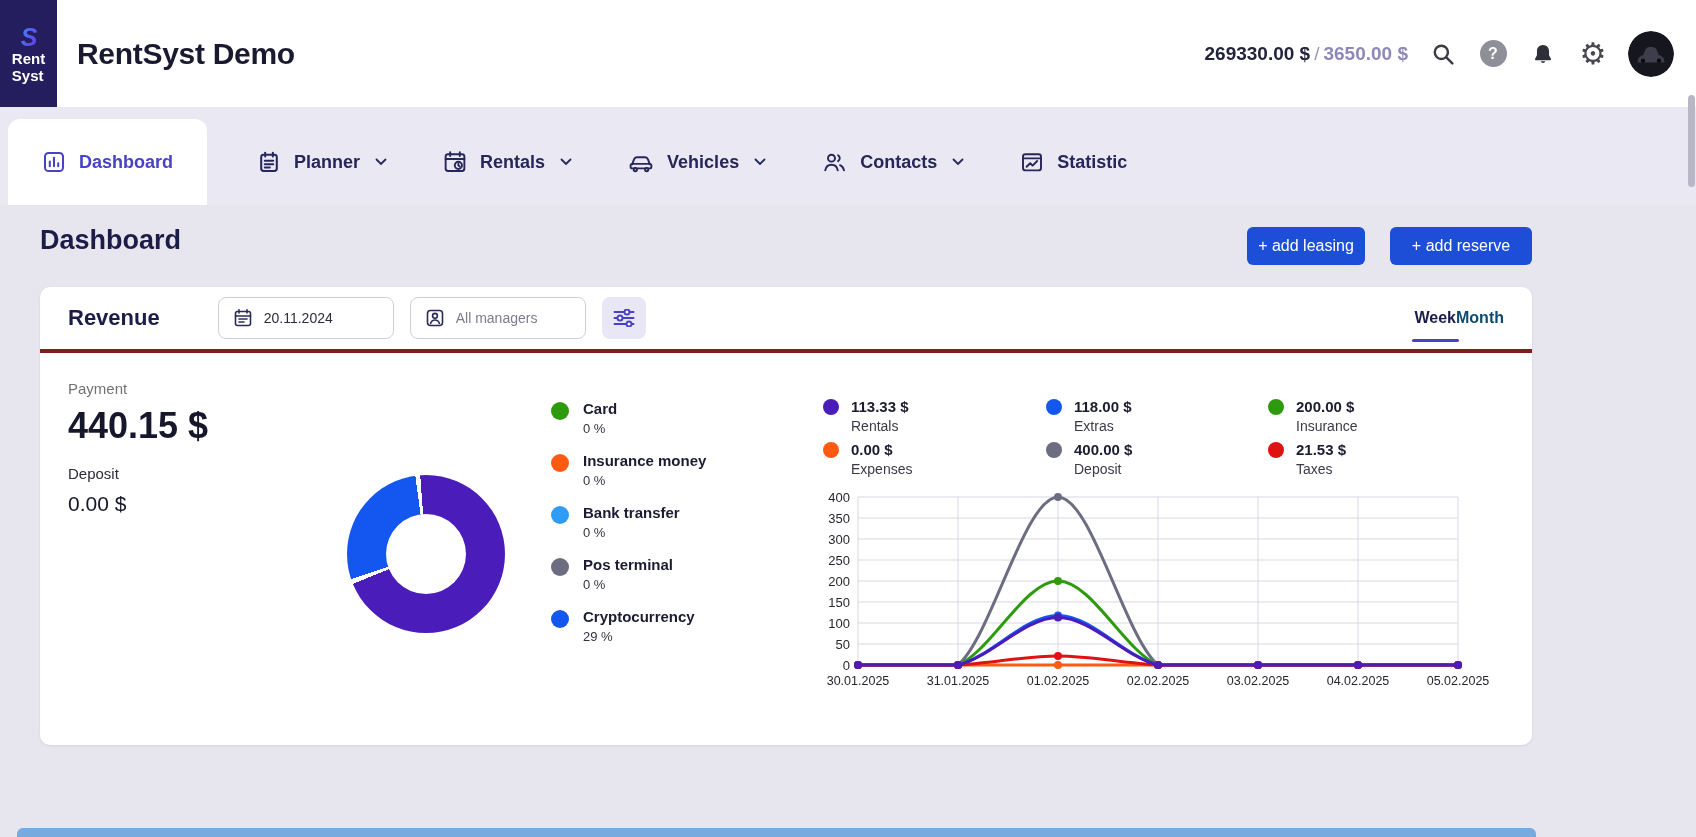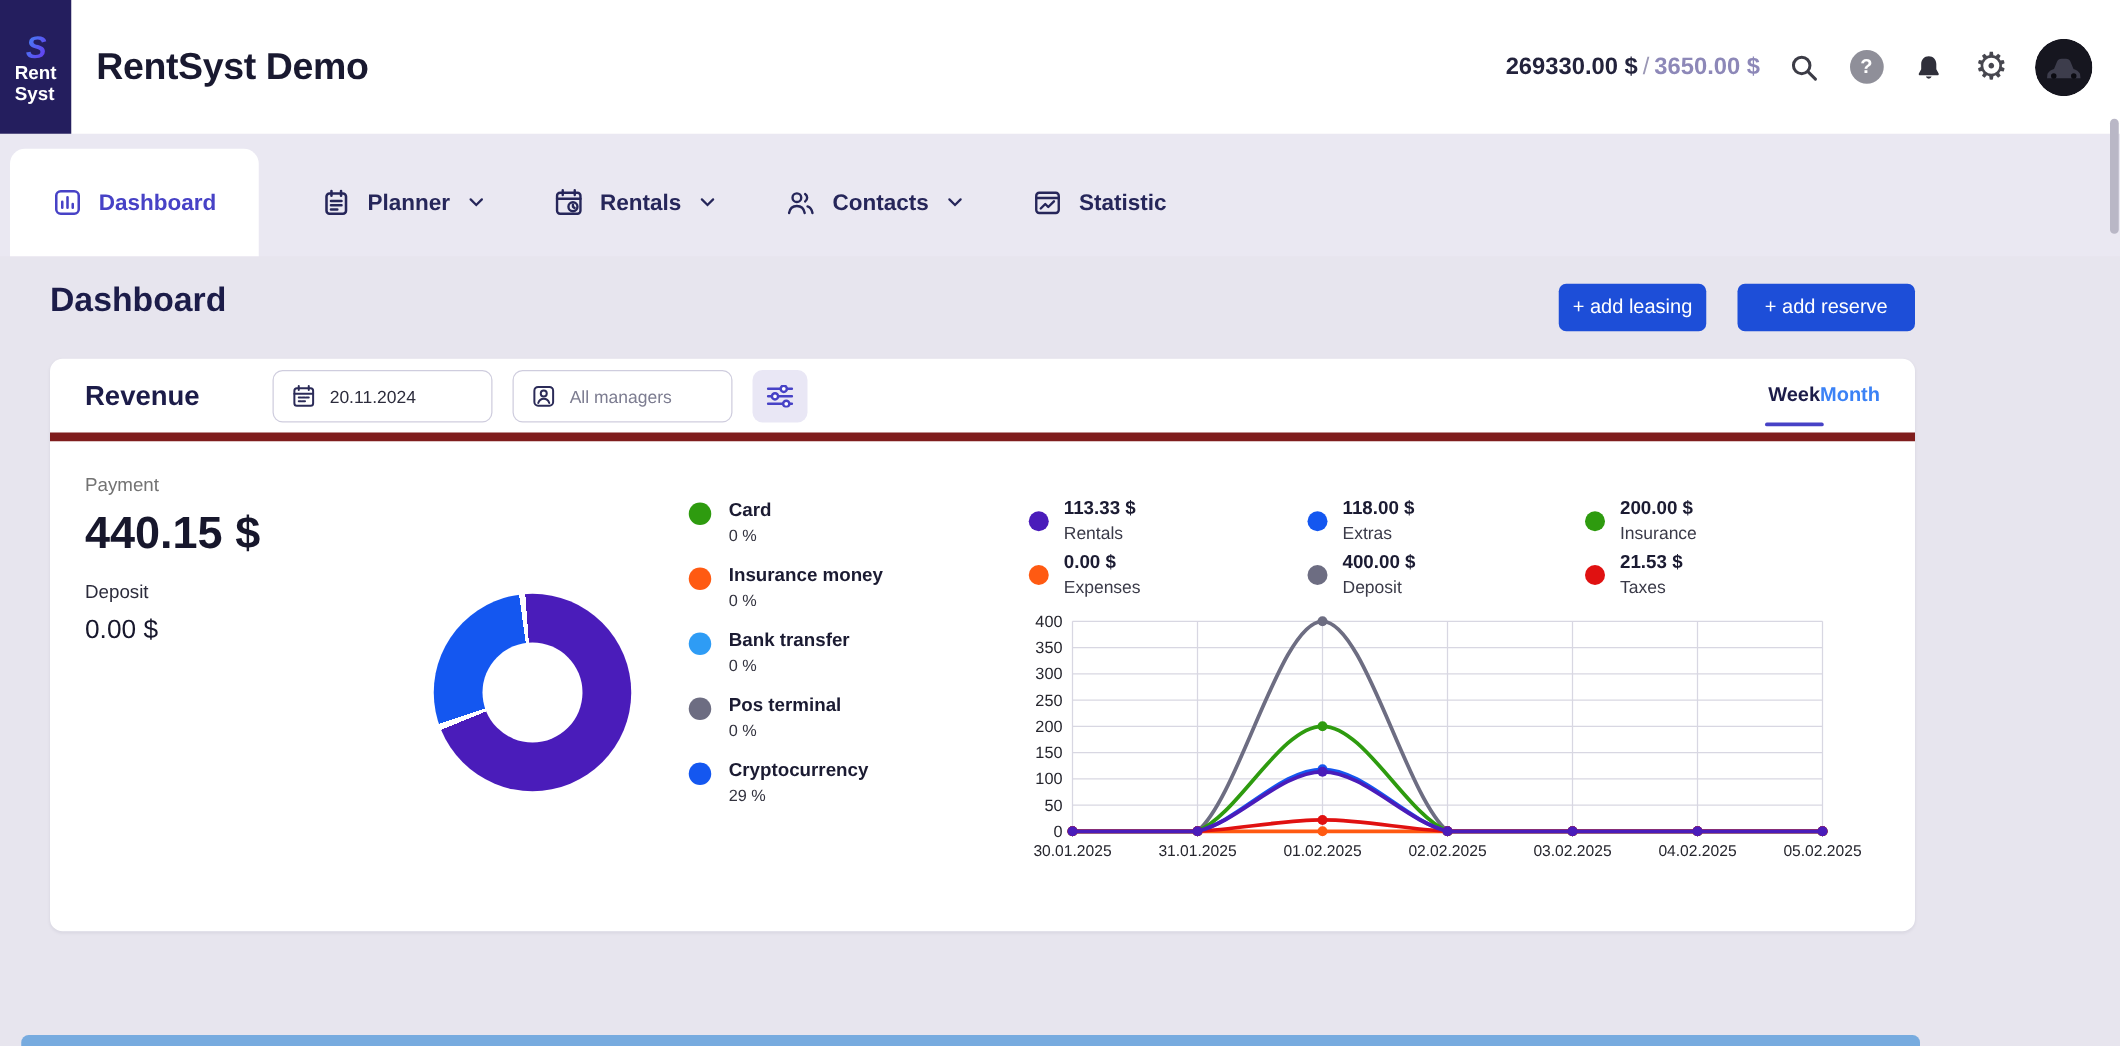--- a/index.html
+++ b/index.html
@@ -29,49 +29,49 @@
   .chev { margin-left:2px; }
 
   
   .page-title { position:absolute; left:40px; top:225px; font-size:27px; font-weight:800; color:#1c1c49; }
   .btn { position:absolute; top:227px; height:38px; background:#1d4ed8; color:#fff; font-size:16px; border-radius:6px; display:flex; align-items:center; justify-content:center; cursor:pointer; }
   .btn-leasing { right:331px; width:118px; }
   .btn-reserve { right:164px; width:142px; }
 
   
   .card { position:absolute; left:40px; top:287px; width:1492px; height:458px; background:#fff; border-radius:10px; box-shadow:0 1px 3px rgba(30,30,60,.08); }
-  .card-header { height:66px; border-bottom:7px solid #7f1d1d; display:flex; align-items:center; padding:0 28px; }
+  .card-header { height:66px; border-bottom:4px solid #7f1d1d; display:flex; align-items:center; padding:0 28px; }
   .revenue-title { font-size:22px; font-weight:800; color:#1c1c49; }
   .pill-input { height:42px; border:1px solid #cfcdde; border-radius:8px; background:#fff; display:flex; align-items:center; gap:11px; padding:0 14px; font-size:14px; color:#2c2c3c; cursor:pointer; }
   .date-input { margin-left:58px; width:176px; }
   .managers-input { margin-left:16px; width:176px; color:#7c7c90; }
   .filter-btn { margin-left:16px; width:44px; height:42px; background:#e9e7f5; border-radius:8px; display:flex; align-items:center; justify-content:center; cursor:pointer; }
   .period-toggle { margin-left:auto; display:flex; font-size:16px; align-items:center; }
   .week { font-weight:bold; color:#1c1c49; position:relative; cursor:pointer; }
   .week::after { content:''; position:absolute; left:-3px; right:-3px; bottom:-15px; height:3px; background:#4742c6; border-radius:2px; }
-  .month { color:#3b82f6; font-weight:bold; cursor:pointer; }
+  .month { color:#0c4a6e; font-weight:bold; cursor:pointer; }
   .card-body { position:relative; height:391px; }
 
   .payment-block { position:absolute; left:28px; top:27px; }
   .payment-label { font-size:15px; font-weight:normal; color:#737373; }
   .payment-value { font-size:36px; font-weight:800; color:#17172c; margin-top:8px; }
   .deposit-label { font-size:15px; color:#2b2b3b; margin-top:18px; }
   .deposit-value { font-size:21px; color:#17172c; margin-top:10px; }
 
   .donut { position:absolute; left:307px; top:122px; width:158px; height:158px; border-radius:50%; }
   .donut-hole { position:absolute; left:39px; top:39px; width:80px; height:80px; background:#fff; border-radius:50%; }
 
   .legend { position:absolute; left:511px; top:47px; }
   .legend-item { display:flex; gap:14px; margin-bottom:13px; align-items:flex-start; min-height:39px; }
   .dot18 { width:18px; height:18px; border-radius:50%; flex:none; margin-top:2px; }
   .legend-label { font-size:15px; font-weight:bold; color:#1b1b32; }
   .legend-pct { font-size:13px; color:#33333f; margin-top:4px; }
 
   .stats { position:absolute; left:783px; top:45px; display:grid; grid-template-columns:223px 222px auto; row-gap:7px; }
-  .stat { display:flex; gap:12px; align-items:center; }
+  .stat { display:flex; gap:12px; align-items:flex-start; }
   .dot16 { width:16px; height:16px; border-radius:50%; flex:none; margin-top:1px; }
   .stat-value { font-size:15px; font-weight:bold; color:#1b1b32; }
   .stat-label { font-size:14px; color:#3a3a48; margin-top:3px; }
 
   .line-chart-wrap { position:absolute; left:770px; top:134px; }
 
   
   .bottom-strip { position:absolute; left:17px; bottom:0; width:1519px; height:9px; background:#77abdf; border-radius:6px 6px 0 0; }
   .scroll-thumb { position:absolute; right:1px; top:95px; width:7px; height:92px; background:#b9b7c6; border-radius:4px; cursor:pointer; z-index:5; }
 </style>
@@ -150,20 +150,32 @@
         </svg>
     </div>
     <div class="tab">
       <svg width="24" height="24" viewBox="0 0 20 20" fill="none" stroke="currentColor" stroke-width="1.6" stroke-linecap="round" stroke-linejoin="round">
         <rect x="2.2" y="3.5" width="15.6" height="14" rx="2"></rect>
           <path d="M6 1.8v3.2M14 1.8v3.2M2.2 7.5h15.6"></path>
         <circle cx="12.8" cy="12.8" r="3"></circle>
           <path d="M12.8 11.4v1.4l1.1.9"></path>
       </svg>
       <span>Rentals</span>
+      <svg class="chev" width="12" height="8" viewBox="0 0 12 8" fill="none" stroke="currentColor" stroke-width="1.8" stroke-linecap="round">
+          <path d="M1.5 1.5L6 6l4.5-4.5"></path>
+        </svg>
+    </div>
+    <div class="tab">
+      <svg width="26" height="24" viewBox="0 0 22 20" fill="none" stroke="currentColor" stroke-width="1.6" stroke-linecap="round" stroke-linejoin="round">
+        <path d="M3.5 12l1.6-4.2C5.5 6.7 6.3 6 7.4 6h7.2c1.1 0 1.9.7 2.3 1.8L18.5 12"></path>
+        <rect x="2.2" y="11.6" width="17.6" height="3.8" rx="1.4"></rect>
+        <circle cx="6.2" cy="16.4" r="1.4"></circle>
+          <circle cx="15.8" cy="16.4" r="1.4"></circle>
+      </svg>
+      <span>Vehicles</span>
       <svg class="chev" width="12" height="8" viewBox="0 0 12 8" fill="none" stroke="currentColor" stroke-width="1.8" stroke-linecap="round">
           <path d="M1.5 1.5L6 6l4.5-4.5"></path>
         </svg>
     </div>
     <div class="tab">
       <svg width="25" height="24" viewBox="0 0 20 20" fill="none" stroke="currentColor" stroke-width="1.6" stroke-linecap="round" stroke-linejoin="round">
         <circle cx="7.5" cy="6.8" r="2.9"></circle>
           <path d="M2.3 17c.5-3 2.6-4.7 5.2-4.7s4.7 1.7 5.2 4.7"></path>
         <path d="M13 4.4a2.9 2.9 0 0 1 0 4.9M14.6 12.6c1.9.7 2.9 2.1 3.3 4.4"></path>
       </svg>

